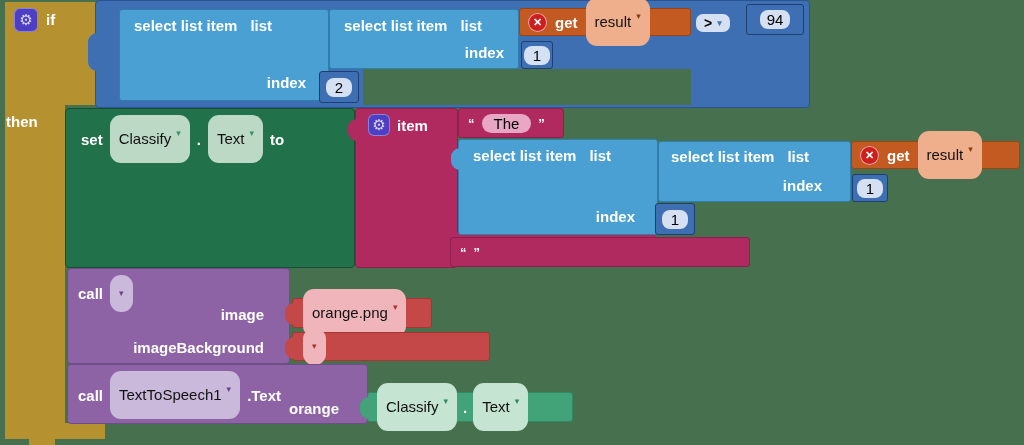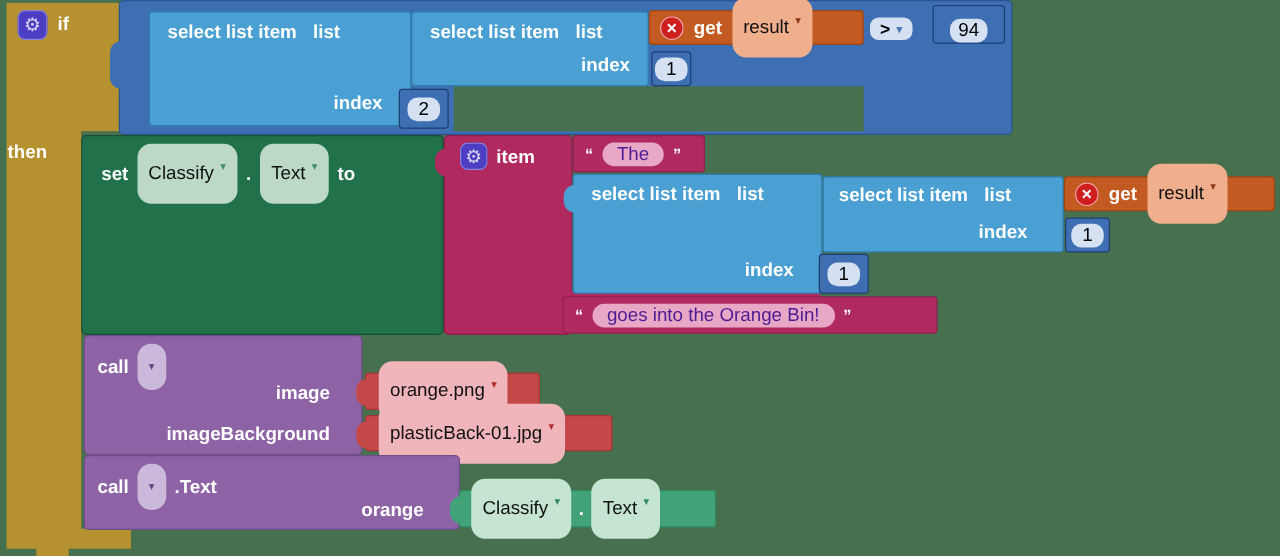--- a/index.html
+++ b/index.html
@@ -49,21 +49,21 @@
   .arr{font-size:9px;line-height:1;}
   .oppill{position:absolute;display:inline-flex;align-items:center;gap:5px;background:var(--c-numPill,#D5E1F3);
        border-radius:7px;padding:1px 8px;font-size:14px;font-weight:bold;color:#000;}
   
   .joincol{left:355px;top:108px;width:103px;height:160px;background:var(--c-magenta,#B02A60);
        border:1px solid var(--c-magentaBorder,#8F1F4C);border-radius:4px;}
   .shelf{left:356px;top:233px;width:300px;height:6px;background:var(--c-magenta,#B02A60);}
   .txtb{position:absolute;background:var(--c-magenta,#B02A60);border:1px solid var(--c-magentaBorder,#8F1F4C);
        border-radius:3px;display:flex;align-items:center;gap:7px;padding:0 9px;box-sizing:border-box;}
   .q{color:#fff;font-size:13px;font-weight:bold;}
-  .pinkpill{background:var(--c-pinkPill,#E8A7C4);border-radius:11px;padding:1px 12px;font-size:15px;color:#4c1d95;white-space:nowrap;}
+  .pinkpill{background:var(--c-pinkPill,#E8A7C4);border-radius:11px;padding:1px 12px;font-size:15px;color:#000000;white-space:nowrap;}
   
   .setb{left:65px;top:108px;width:290px;height:160px;background:var(--c-green,#21714B);
        border:1px solid var(--c-greenBorder,#174F35);border-radius:4px;}
   .grnpill{background:var(--c-greenPill,#BCD9C6);}
   
   .getterb{left:367px;top:392px;width:206px;height:30px;background:var(--c-getter,#41A377);
        border:1px solid var(--c-getterBorder,#2F8A63);border-radius:3px;
        display:flex;align-items:center;gap:6px;padding:0 9px;box-sizing:border-box;position:absolute;}
   .getterpill{background:var(--c-getterPill,#C5E4D2);}
   
@@ -122,21 +122,21 @@
 
     <div class="num" style="left:223px;top:70px;width:40px;height:32px;">
       <span class="numpill">2</span>
     </div>
 
     <span class="oppill" style="left:600px;top:13px;">
       <span>&gt;</span>
       <span class="arr" style="color:#4C79B3;">▾</span>
     </span>
 
-    <div class="num" style="left:650px;top:3px;width:58px;height:31px;align-items:flex-end;">
+    <div class="num" style="left:650px;top:3px;width:58px;height:31px;">
       <span class="numpill">94</span>
     </div>
   </div>
 
   <div class="blk setb">
     <div class="row" style="left:15px;top:6px;">
       <span class="lbl">set</span>
       <span class="pill grnpill">
         <span>Classify</span>
         <span class="arr" style="color:#3E8E68;">▾</span>
@@ -193,21 +193,20 @@
       <span>result</span>
       <span class="arr" style="color:#8B3A10;">▾</span>
     </span>
   </div>
   <div class="num" style="left:852px;top:174px;width:36px;height:28px;">
     <span class="numpill">1</span>
   </div>
 
   <div class="txtb" style="left:450px;top:237px;width:300px;height:30px;">
     <span class="q">“</span>
-    <span class="pinkpill">goes into the Orange Bin!</span>
     <span class="q">”</span>
   </div>
 
   <div class="blk callb" style="left:67px;top:268px;width:223px;height:96px;">
     <div class="row" style="left:10px;top:6px;">
       <span class="lbl">call</span>
       <span class="pill purpill">
         <span class="arr" style="color:#6A4585;">▾</span>
       </span>
     </div>
@@ -217,29 +216,29 @@
   <div class="redb" style="left:292px;top:298px;width:140px;height:30px;">
     <div class="tab" style="top:4px;background:var(--c-red,#C54848);"></div>
     <span class="pill redpill">
       <span>orange.png</span>
       <span class="arr" style="color:#B03030;">▾</span>
     </span>
   </div>
   <div class="redb" style="left:292px;top:332px;width:198px;height:29px;">
     <div class="tab" style="top:4px;background:var(--c-red,#C54848);"></div>
     <span class="pill redpill">
-      <span>plasticBack-01.jpg</span>
       <span class="arr" style="color:#B03030;">▾</span>
     </span>
   </div>
 
   <div class="blk callb" style="left:67px;top:364px;width:301px;height:60px;">
     <div class="row" style="left:10px;top:6px;">
       <span class="lbl">call</span>
       <span class="pill purpill">
+        <span>TextToSpeech1</span>
         <span class="arr" style="color:#6A4585;">▾</span>
       </span>
       <span class="lbl">.Text</span>
     </div>
     <span class="lbl abs" style="right:28px;top:35px;">orange</span>
   </div>
   <div class="getterb">
     <div class="tab" style="top:4px;background:var(--c-getter,#41A377);"></div>
     <span class="pill getterpill">
       <span>Classify</span>

